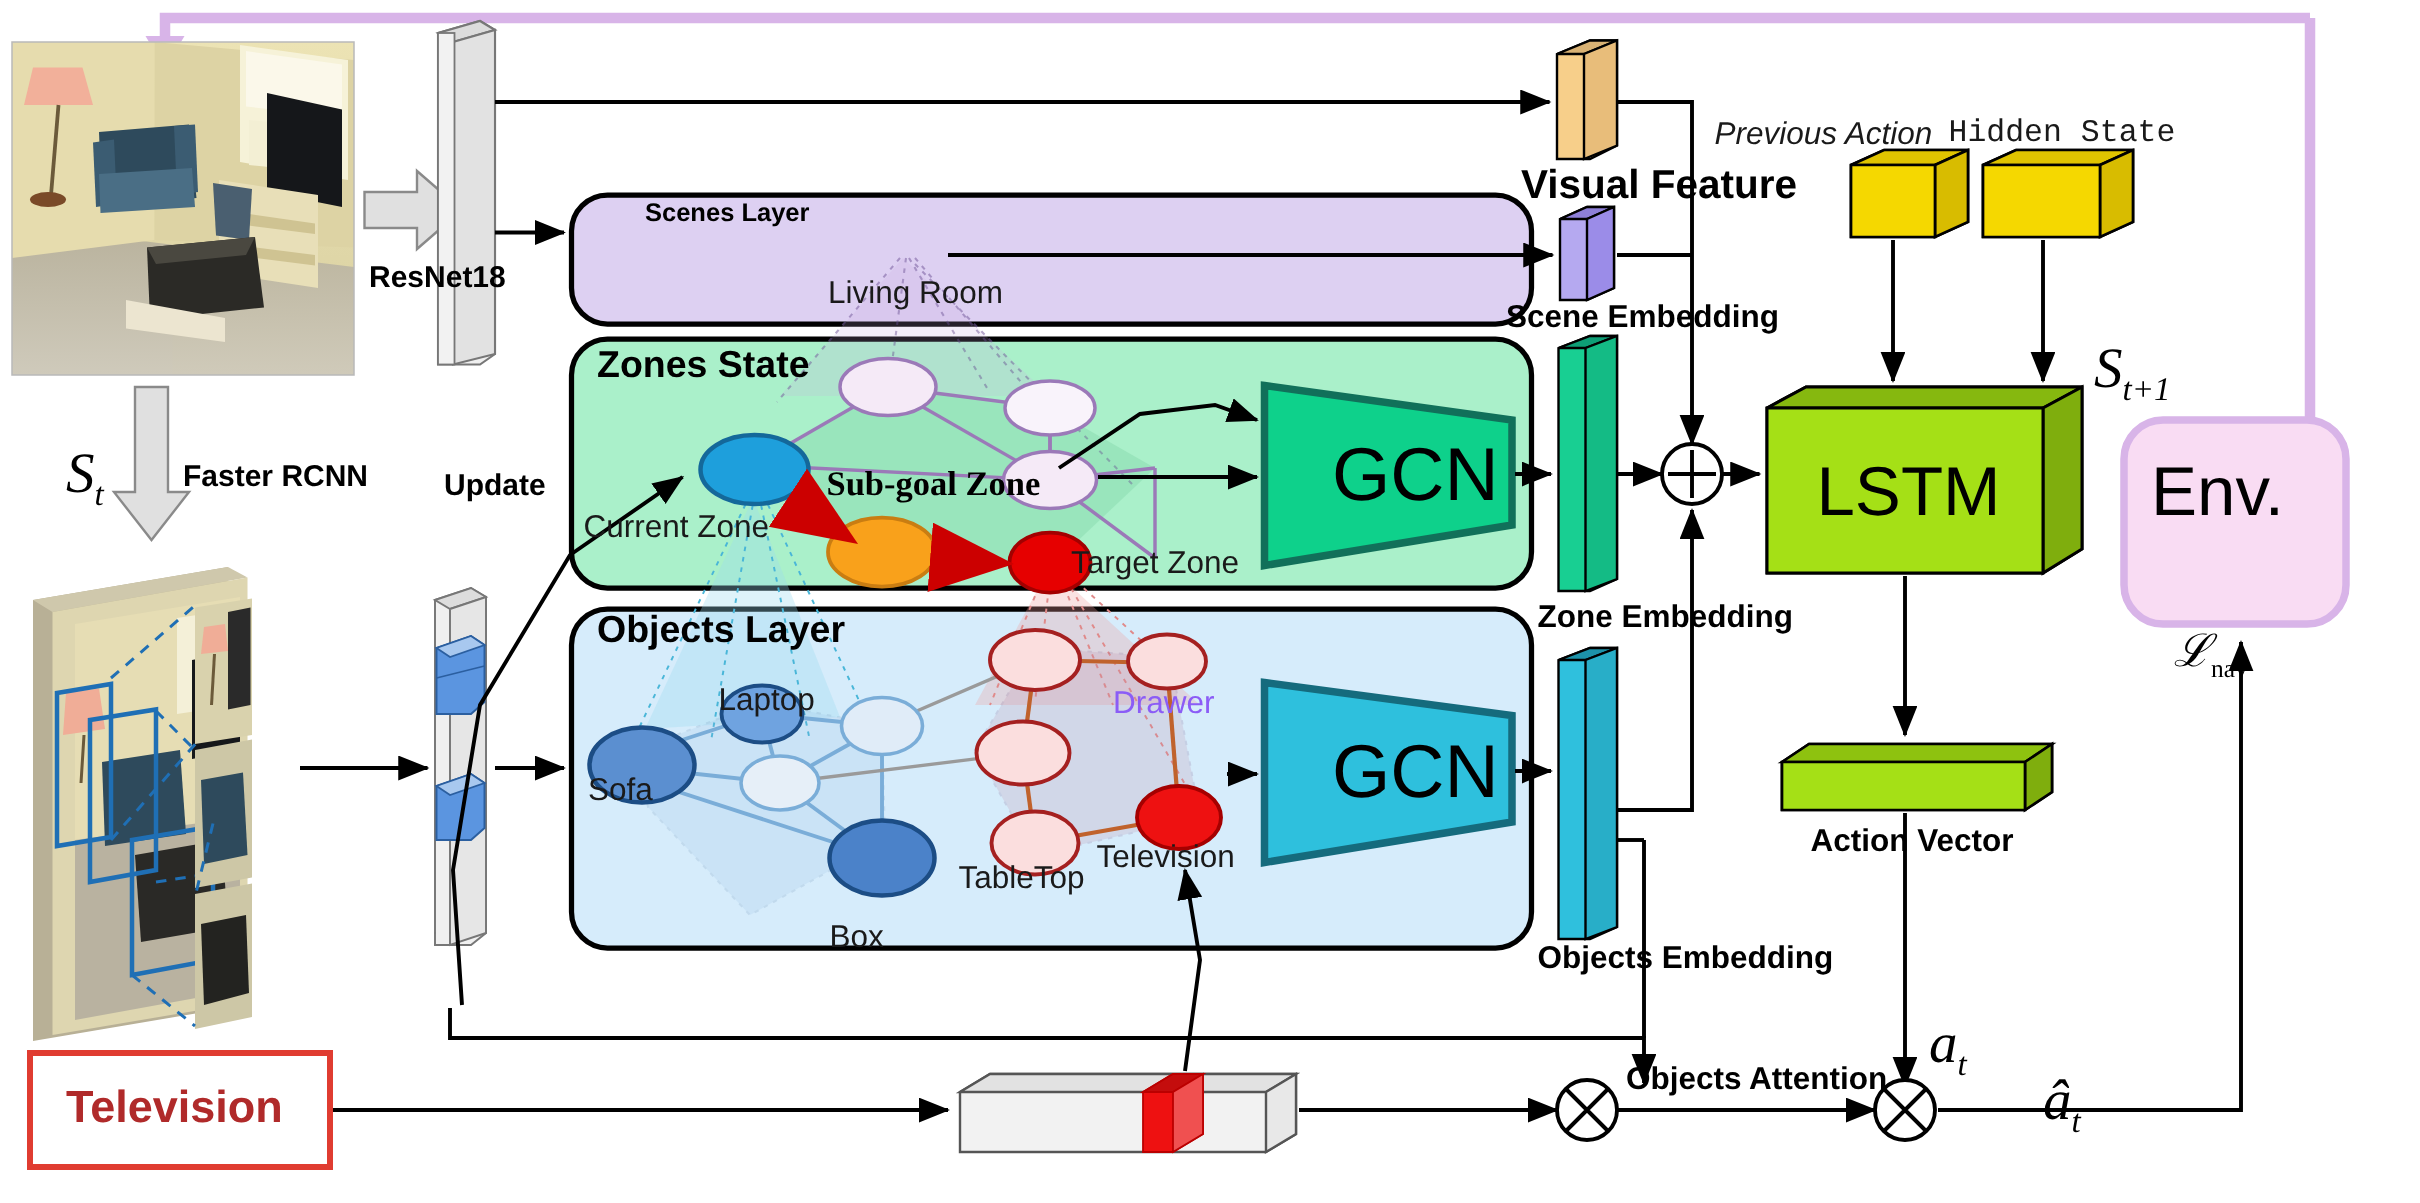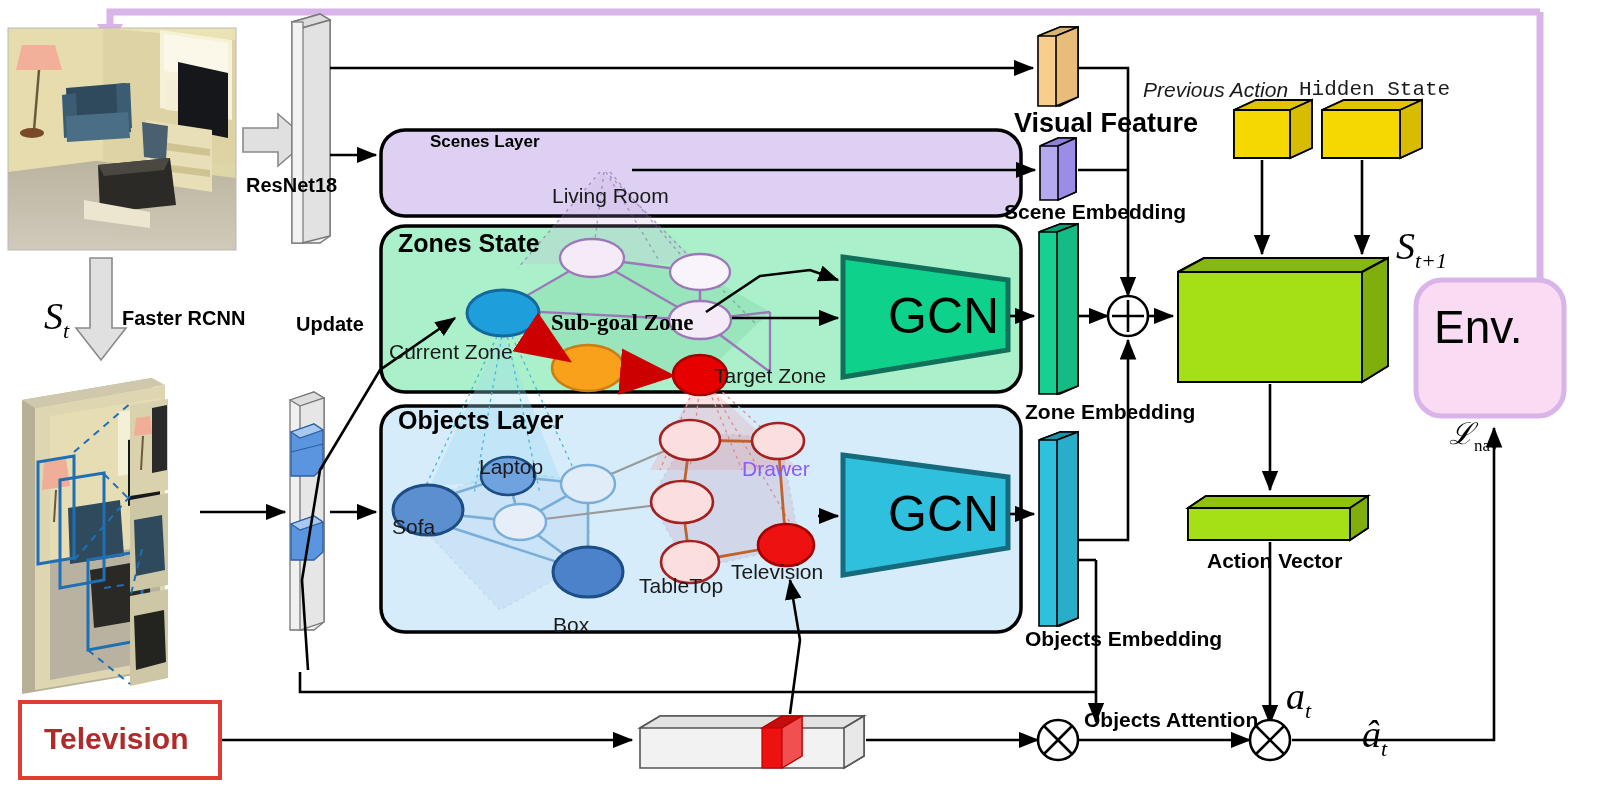--- a/index.html
+++ b/index.html
@@ -419,20 +419,21 @@
   <div class="lbl" style="left:888px;top:485px;font-size:50px;color:#000;">GCN</div>
 
   <div class="lbl bold" style="left:1014px;top:108px;font-size:27px;">Visual  Feature</div>
   <div class="lbl bold" style="left:1004px;top:200px;font-size:21px;">Scene Embedding</div>
   <div class="lbl bold" style="left:1025px;top:400px;font-size:21px;">Zone Embedding</div>
   <div class="lbl bold" style="left:1025px;top:627px;font-size:21px;">Objects Embedding</div>
 
   <div class="lbl" style="left:1143px;top:78px;font-size:21px;color:#1a1a1a;font-style:italic;">Previous Action</div>
   <div class="lbl" style="left:1299px;top:78px;font-size:21px;color:#1a1a1a;font-family:Liberation Mono, monospace;">Hidden State</div>
 
+  <div class="lbl" style="left:1211px;top:300px;font-size:46px;color:#000;">LSTM</div>
   <div class="lbl bold" style="left:1207px;top:549px;font-size:21px;">Action  Vector</div>
 
   <div class="lbl" style="left:1434px;top:300px;font-size:46px;color:#000;">Env.</div>
   <div class="lbl math" style="left:1449px;top:372px;font-size:30px;">ℒ<sub style="font-size:17px;font-style:normal;font-family:'Liberation Serif',serif;">nav</sub></div>
 
   <div class="lbl bold" style="left:1084px;top:708px;font-size:21px;">Objects Attention</div>
   <div class="lbl math" style="left:1286px;top:634px;font-size:38px;">a<sub style="font-size:22px;">t</sub></div>
   <div class="lbl math" style="left:1362px;top:672px;font-size:38px;">â<sub style="font-size:22px;">t</sub></div>
 
   <div class="lbl bold" style="left:44px;top:722px;font-size:30px;color:#b02a2a;">Television</div>

